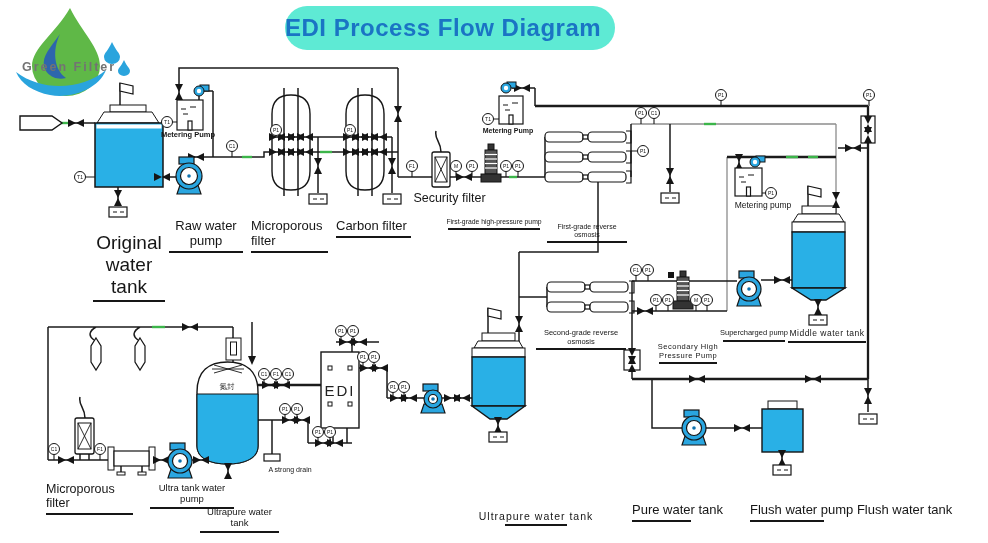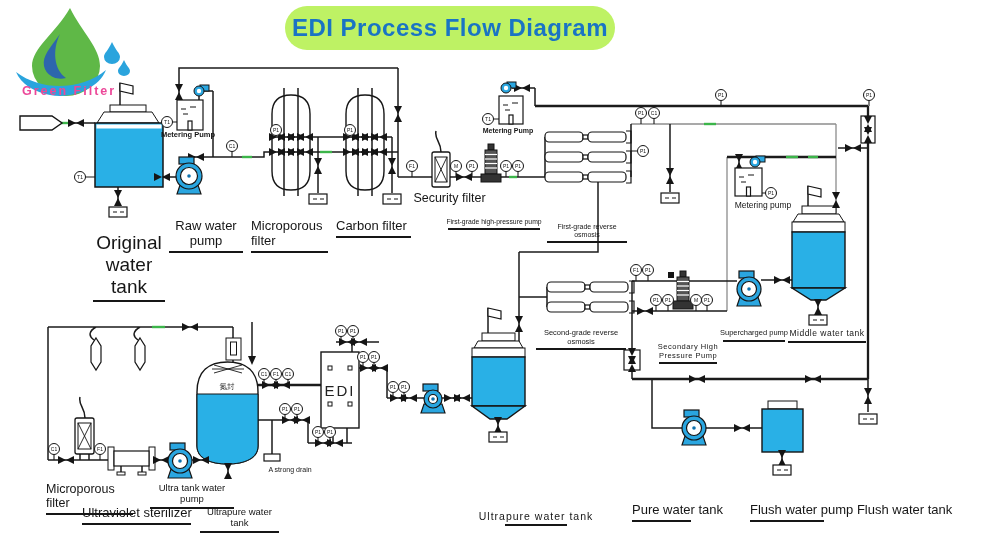--- a/index.html
+++ b/index.html
@@ -1,24 +1,24 @@
 <!DOCTYPE html>
 <html><head>
 <meta charset="utf-8">
 <style>
   html,body{margin:0;padding:0;background:#fff;}
   #stage{position:relative;width:988px;height:543px;background:#fff;overflow:hidden;
          font-family:"Liberation Sans", sans-serif;color:#1c1c1c;}
-  #titlePill{position:absolute;left:285px;top:6px;width:330px;height:44px;background:#bef264;
-             border-radius:22px;display:flex;align-items:center;justify-content:center;}
+  #titlePill{position:absolute;left:285px;top:6px;width:330px;height:44px;background:#5eead4;
+             border-radius:22px;display:flex;align-items:center;justify-content:flex-start;}
   #titlePill span{color:#1a74c4;font-size:24px;font-weight:700;letter-spacing:0.5px;}
   #watermark{position:absolute;left:330px;top:247px;width:340px;font-size:29px;color:#b2b2b2;
              letter-spacing:0.5px;}
   #logo{position:absolute;left:8px;top:2px;width:160px;height:100px;}
-  #logoText{position:absolute;left:22px;top:84px;font-size:12.5px;font-weight:700;color:#ec4899;
+  #logoText{position:absolute;left:22px;top:60px;font-size:12.5px;font-weight:700;color:#737373;
             letter-spacing:2px;}
   svg#diag{position:absolute;left:0;top:0;}
   .lbl{position:absolute;line-height:1.15;color:#161616;}
   .ctr{text-align:center;}
   .b{font-weight:700;}
   .ul::after{content:"";display:block;border-bottom:2px solid #161616;margin-top:2px;width:92%;}
   .ctr.ul::after{margin-left:auto;margin-right:auto;}
   .ul.w55::after{width:55%;}
   .ul.w48::after{width:48%;}
   .ul.w34::after{width:34%;}
@@ -691,20 +691,19 @@
   <div class="lbl ctr b" style="left:157px;top:131px;width:62px;font-size:7.5px;">Metering Pump</div>
   <div class="lbl ctr b" style="left:482px;top:127px;width:52px;font-size:7px;">Metering Pump</div>
   <div class="lbl ctr" style="left:728px;top:201px;width:70px;font-size:8.5px;">Metering pump</div>
   <div class="lbl ctr ul" style="left:444px;top:218px;width:100px;font-size:6.8px;">First-grade high-pressure pump</div>
   <div class="lbl ctr ul" style="left:544px;top:223px;width:86px;font-size:7px;">First-grade reverse osmosis</div>
   <div class="lbl ctr ul" style="left:532px;top:329px;width:98px;font-size:7.5px;">Second-grade reverse osmosis</div>
   <div class="lbl ctr ul" style="left:656px;top:324px;width:64px;font-size:7.5px;letter-spacing:0.5px;margin-top:19px;">Secondary High Pressure Pump</div>
   <div class="lbl ctr ul" style="left:720px;top:329px;width:68px;font-size:7.5px;">Supercharged pump</div>
   <div class="lbl ctr ul" style="left:785px;top:329px;width:84px;font-size:8.5px;letter-spacing:0.5px;">Middle water tank</div>
   <div class="lbl ul" style="left:46px;top:482px;width:95px;font-size:12.5px;">Microporous filter</div>
-  <div class="lbl ul" style="left:82px;top:506px;width:118px;font-size:13px;">Ultraviolet sterilizer</div>
   <div class="lbl ctr ul" style="left:146px;top:483px;width:92px;font-size:9.5px;">Ultra tank water pump</div>
   <div class="lbl ctr ul" style="left:197px;top:507px;width:85px;font-size:9.5px;">Ultrapure water tank</div>
   <div class="lbl ctr ul w48" style="left:472px;top:510px;width:128px;font-size:10.5px;letter-spacing:1px;">Ultrapure water tank</div>
   <div class="lbl ul w55" style="left:632px;top:503px;width:108px;font-size:13px;">Pure water tank</div>
   <div class="lbl ul w34" style="left:750px;top:503px;width:218px;font-size:13px;">Flush water pump Flush water tank</div>
   <div class="lbl ctr" style="left:260px;top:466px;width:60px;font-size:7px;">A strong drain</div>
 </div>
 
 </body></html>

